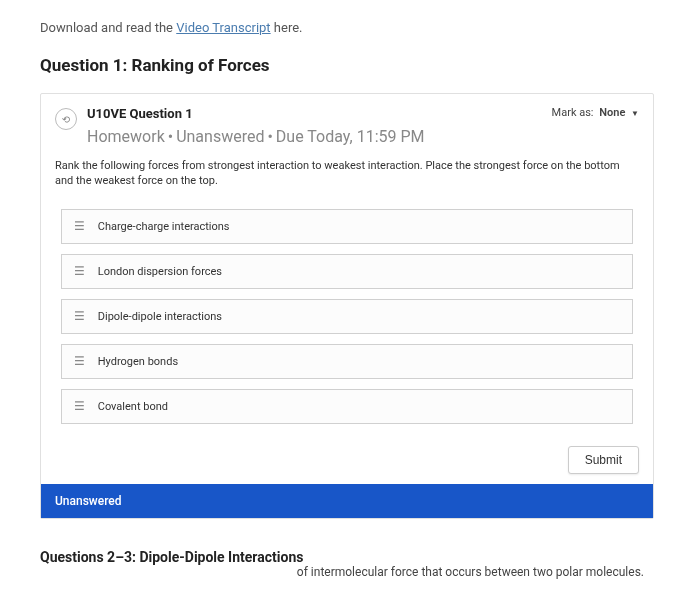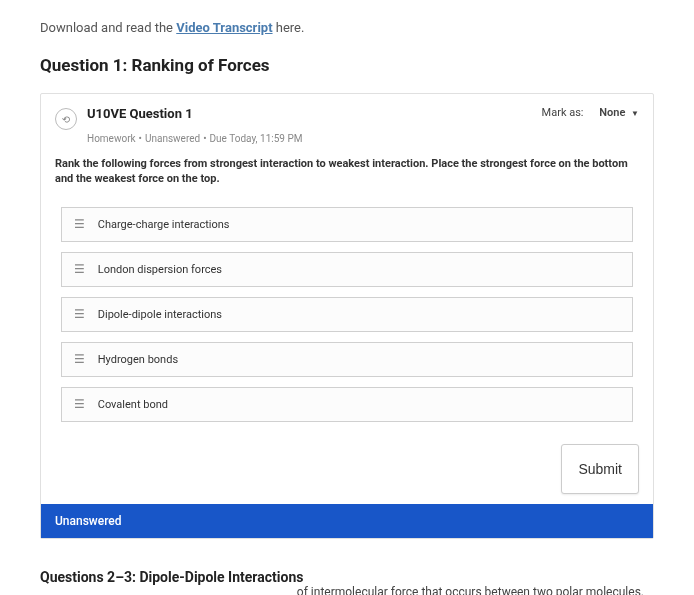--- a/index.html
+++ b/index.html
@@ -12,21 +12,20 @@
       width: 694px;
     }
     .intro-text {
       font-size: 13px;
       color: #555;
       margin-bottom: 20px;
     }
     .intro-text a {
       color: #4a7caf;
       text-decoration: underline;
-      font-weight: bold;
     }
     .section-heading {
       font-size: 17px;
       font-weight: 700;
       color: #222;
       margin-bottom: 18px;
     }
     .question-card {
       border: 1px solid #e0e0e0;
       border-radius: 2px;
@@ -56,42 +55,41 @@
       color: #888;
       flex-shrink: 0;
       margin-top: 2px;
     }
     .question-title {
       font-size: 13px;
       font-weight: 700;
       color: #222;
     }
     .question-meta {
-      font-size: 10px;
+      font-size: 16px;
       color: #888;
-      margin-top: 12px;
+      margin-top: 6px;
     }
     .question-meta .dot { margin: 0 3px; }
     .markas {
       font-size: 11px;
       color: #444;
     }
     .markas-value {
       font-weight: 600;
-      margin-left: 13px;
+      margin-left: 3px;
     }
     .chev-down {
       display: inline-block;
       margin-left: 3px;
       font-size: 8px;
       vertical-align: middle;
     }
     .card-body {
       padding: 4px 14px 10px 14px;
-      font-weight: bold;
     }
     .prompt-text {
       font-size: 11px;
       color: #333;
       line-height: 1.4;
       margin-bottom: 10px;
     }
     .hint-text {
       font-size: 10px;
       color: #777;
@@ -127,22 +125,22 @@
     }
     .submit-row {
       display: flex;
       justify-content: flex-end;
       padding: 6px 14px 10px 14px;
     }
     .submit-btn {
       background: #fff;
       border: 1px solid #ccc;
       border-radius: 3px;
-      padding: 16px 16px;
-      font-size: 14px;
+      padding: 6px 16px;
+      font-size: 12px;
       color: #333;
       cursor: pointer;
       box-shadow: 0 1px 2px rgba(0,0,0,0.08);
     }
     .status-bar {
       background: #1856c8;
       color: #fff;
       padding: 10px 14px;
       font-size: 12px;
       font-weight: 500;

